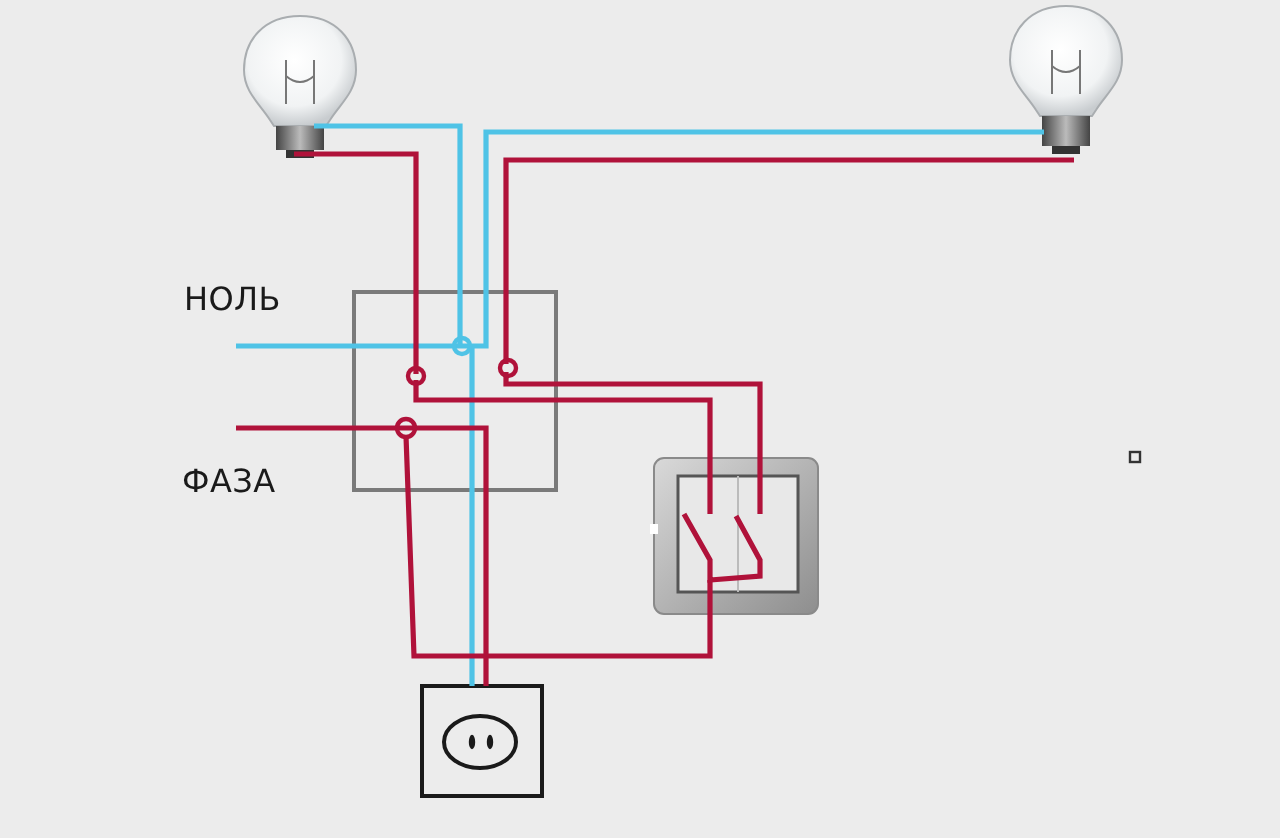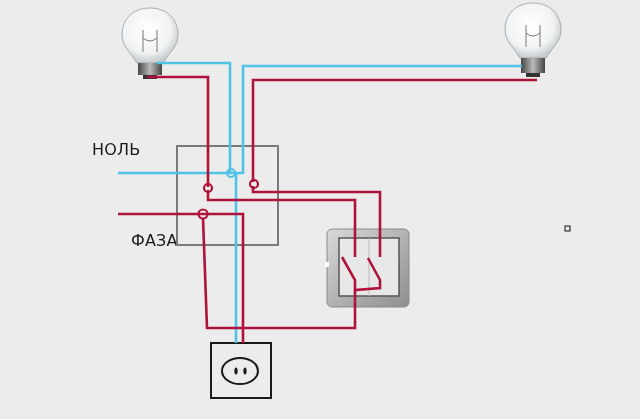--- a/index.html
+++ b/index.html
@@ -10,21 +10,21 @@
     position: relative;
   }
   .label {
     position: absolute;
     font-family: "DejaVu Sans", sans-serif;
     font-size: 16px;
     color: #1a1a1a;
     letter-spacing: 0.2px;
   }
   #label-neutral { left: 92px; top: 140px; }
-  #label-phase { left: 91px; top: 231px; margin-left: 40px; }
+  #label-phase { left: 91px; top: 231px; }
   svg { position: absolute; left: 0; top: 0; }
 </style>
 </head>
 <body>
 
 <div class="label" id="label-neutral">НОЛЬ</div>
 <div class="label" id="label-phase">ФАЗА</div>
 
 <svg width="640" height="419" viewBox="0 0 640 419">
   <defs>

